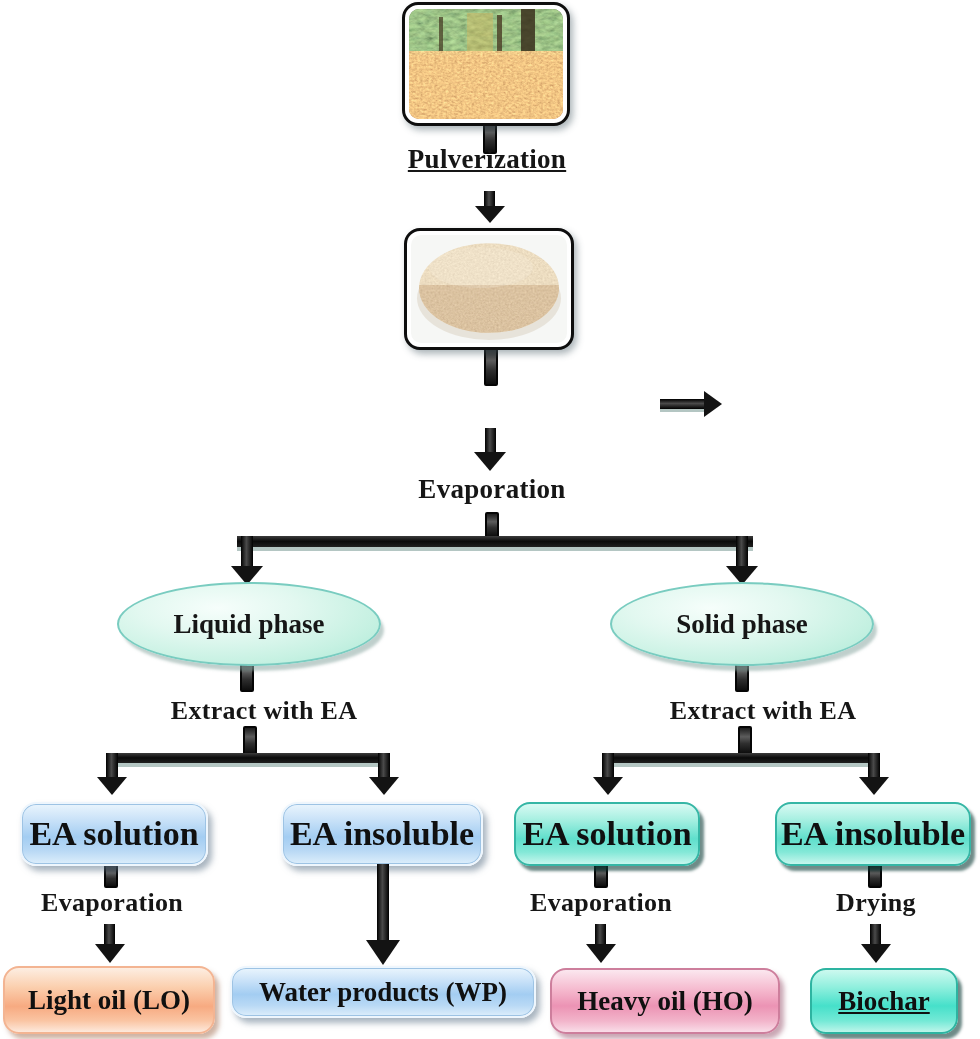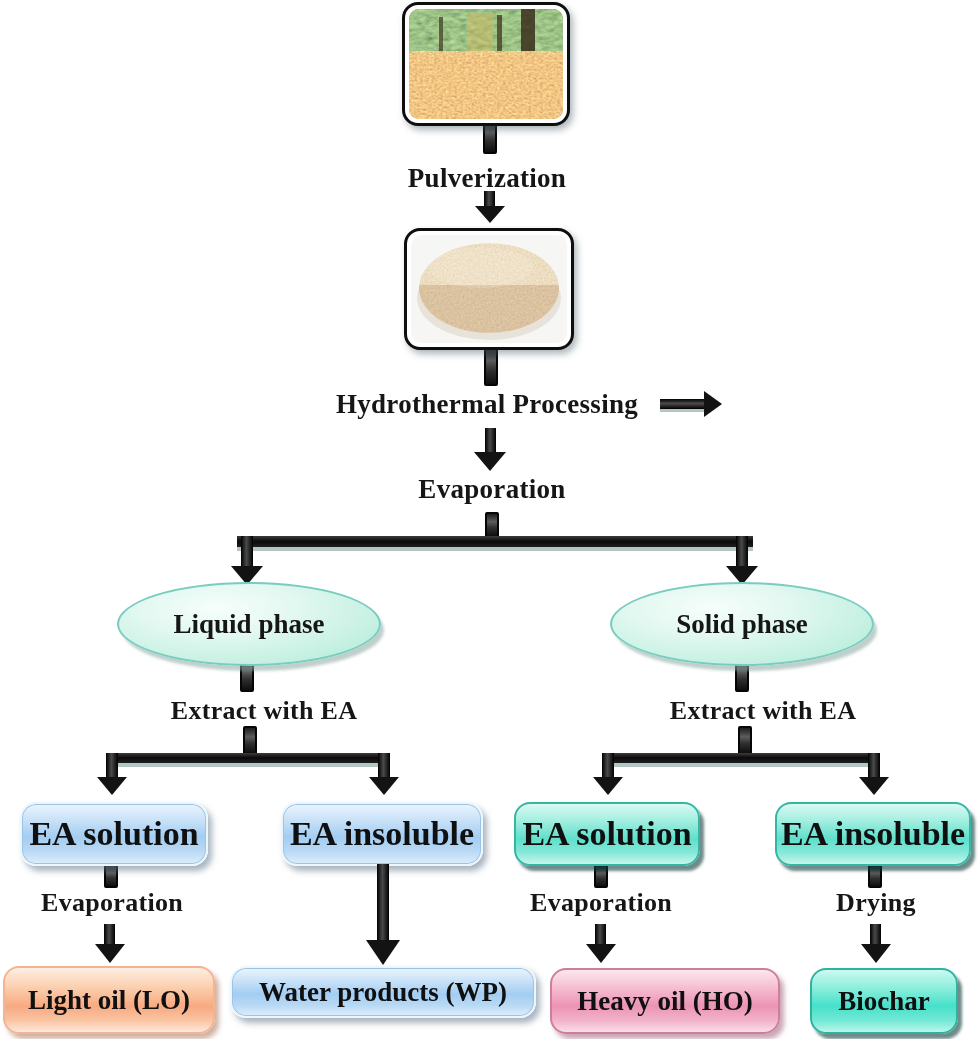--- a/index.html
+++ b/index.html
@@ -65,20 +65,21 @@
   .box.pink{
     background:linear-gradient(180deg,#fbe7ef 0%,#f6bfd2 28%,#ec93b4 58%,#f2b4ca 82%,#f9dde8 100%);
     border:2px solid #cd7e9c;
     box-shadow:4px 5px 5px rgba(150,80,105,.5);
     text-align:right;
   }
   .box.biochar{
     background:linear-gradient(180deg,#ccf9ef 0%,#8fefdd 28%,#46e0ca 58%,#74e9d6 82%,#bdf5ea 100%);
     border:2px solid #2db4a1;
     box-shadow:4px 5px 3px rgba(15,62,56,.6);
+    text-decoration:underline;
   }
 </style>
 </head>
 <body>
 
 <div id="canvas">
 
   <div class="joint" style="left:483px;top:120px;height:34px;"></div>
   <div class="joint" style="left:484px;top:346px;height:40px;"></div>
   <div class="joint" style="left:485px;top:512px;height:26px;"></div>
@@ -108,21 +109,21 @@
         <rect x="58" y="4" width="26" height="46" fill="#d2b35a" opacity="0.45"></rect>
         <rect x="112" y="0" width="14" height="50" fill="#3a2f1c" opacity="0.85"></rect>
         <rect x="88" y="6" width="5" height="44" fill="#4a3b24" opacity="0.8"></rect>
         <rect x="30" y="8" width="4" height="42" fill="#42351f" opacity="0.7"></rect>
         <rect y="46" width="154" height="64" fill="#b06a30"></rect>
         <rect y="46" width="154" height="64" filter="url(#fLeaves)" opacity="0.95"></rect>
       </svg>
     </div>
   </div>
 
-  <div class="lbl" style="left:487px;top:163px;">Pulverization</div>
+  <div class="lbl" style="left:487px;top:144px;text-decoration:underline;">Pulverization</div>
   <div class="vshaft" style="left:484px;top:191px;width:11px;height:15px;"></div>
   <div class="vhead" style="left:475px;top:206px;border-top-width:17px;"></div>
 
   <div class="photo" style="left:404px;top:228px;width:170px;height:122px;">
     <div class="photo-inner">
       <svg viewBox="0 0 156 106" preserveAspectRatio="none">
         <defs>
           <filter id="fPowder" x="-5%" y="-5%" width="110%" height="110%">
             <feTurbulence type="fractalNoise" baseFrequency="0.5 0.5" numOctaves="3" seed="12"></feTurbulence>
             <feColorMatrix type="matrix" values="0.22 0.10 0 0 0.68  0.22 0.10 0 0 0.56  0.18 0.08 0 0 0.40  0 0 0 0 1"></feColorMatrix>
@@ -139,21 +140,20 @@
         <ellipse cx="78" cy="62" rx="72" ry="41" fill="#ddd6c8" opacity="0.6"></ellipse>
         <g clip-path="url(#cMound)">
           <rect width="156" height="106" filter="url(#fPowder)"></rect>
           <rect y="52" width="156" height="54" filter="url(#fPowderDark)" opacity="0.8"></rect>
           <ellipse cx="70" cy="32" rx="52" ry="20" fill="#fff8ec" opacity="0.18"></ellipse>
         </g>
       </svg>
     </div>
   </div>
 
-  <div class="lbl" style="left:487px;top:389px;">Hydrothermal Processing</div>
   <div class="hshaft" style="left:660px;top:399px;width:44px;height:10px;"></div>
   <div class="hhead" style="left:704px;top:391px;"></div>
 
   <div class="vshaft" style="left:485px;top:428px;width:11px;height:24px;"></div>
   <div class="vhead" style="left:474px;top:452px;border-left-width:16px;border-right-width:16px;"></div>
   <div class="lbl" style="left:492px;top:474px;">Evaporation</div>
 
   <div class="hbar" style="left:237px;top:536px;width:516px;"></div>
   <div class="vshaft" style="left:241px;top:536px;width:12px;height:30px;"></div>
   <div class="vhead" style="left:231px;top:566px;border-left-width:16px;border-right-width:16px;"></div>

